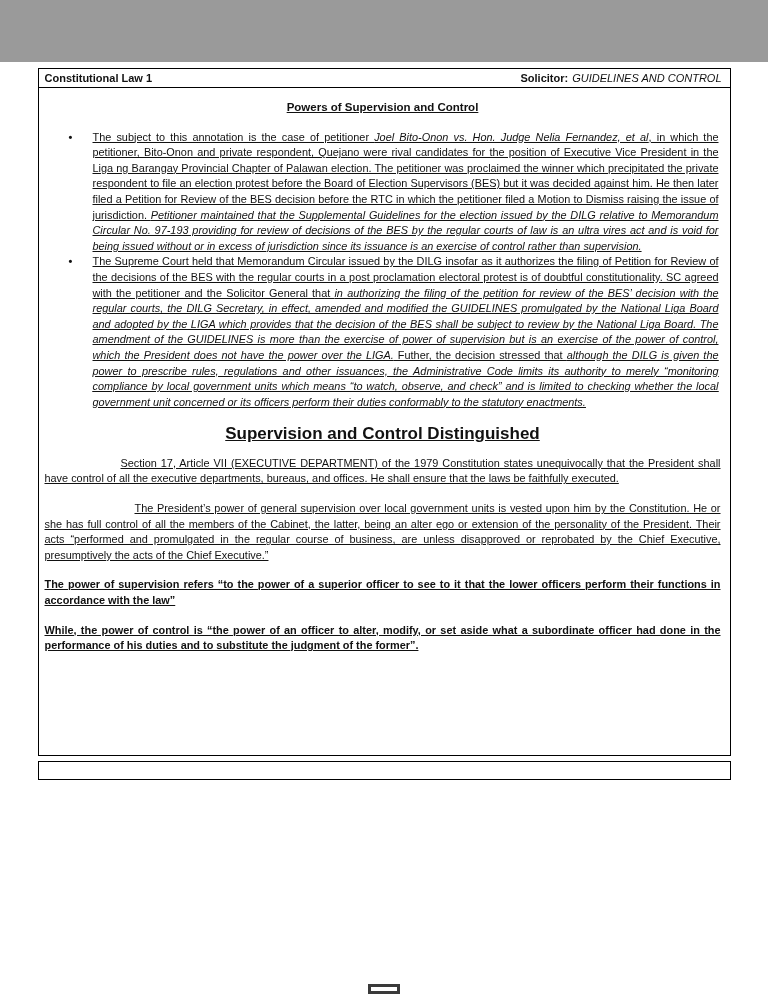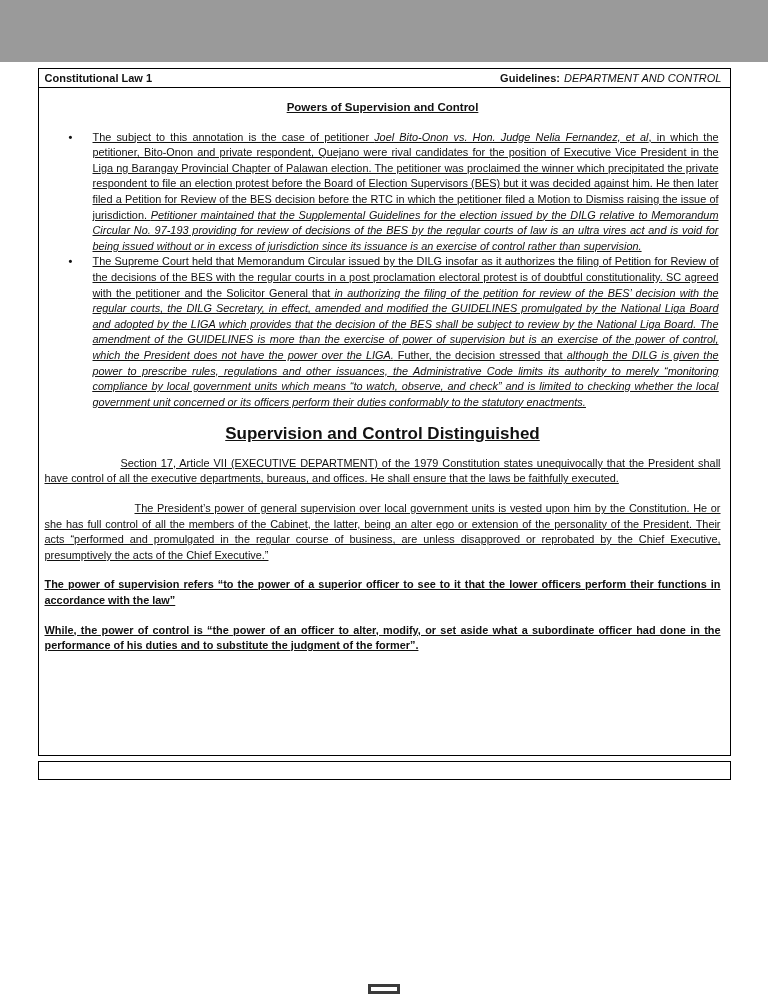--- a/index.html
+++ b/index.html
@@ -96,21 +96,21 @@
 </style>
 </head>
 <body>
 
 <div class="page">
 
   <div class="doc-box">
 
     <div class="doc-header">
       <span>Constitutional Law 1</span>
-      <span class="annotation-right"><span>Guidelines:</span><span class="annotation-value">DEPARTMENT AND CONTROL</span></span>
+      <span class="annotation-right"><span>Solicitor:</span><span class="annotation-value">GUIDELINES AND CONTROL</span></span>
     </div>
 
     <div class="doc-content">
 
       <div class="doc-title">Powers of Supervision and Control</div>
 
       <div>
         <div class="bullet-item">
           <span class="bullet-marker">•</span>
           <span><span>The subject to this annotation is the case of petitioner </span><span class="seg-i">Joel Bito-Onon vs. Hon. Judge Nelia Fernandez, et al</span><span>, in which the petitioner, Bito-Onon and private respondent, Quejano were rival candidates for the position of Executive Vice President in the Liga ng Barangay Provincial Chapter of Palawan election. The petitioner was proclaimed the winner which precipitated the private respondent to file an election protest before the Board of Election Supervisors (BES) but it was decided against him. He then later filed a Petition for Review of the BES decision before the RTC in which the petitioner filed a Motion to Dismiss raising the issue of jurisdiction. </span><span class="seg-i">Petitioner maintained that the Supplemental Guidelines for the election issued by the DILG relative to Memorandum Circular No. 97-193 providing for review of decisions of the BES by the regular courts of law is an ultra vires act and is void for being issued without or in excess of jurisdiction since its issuance is an exercise of control rather than supervision.</span></span>

